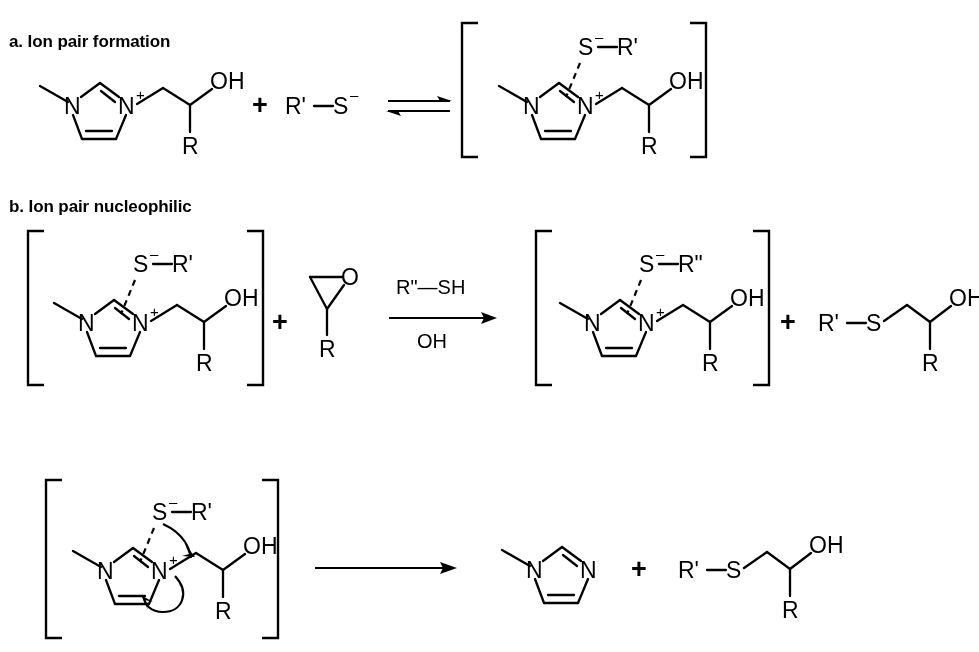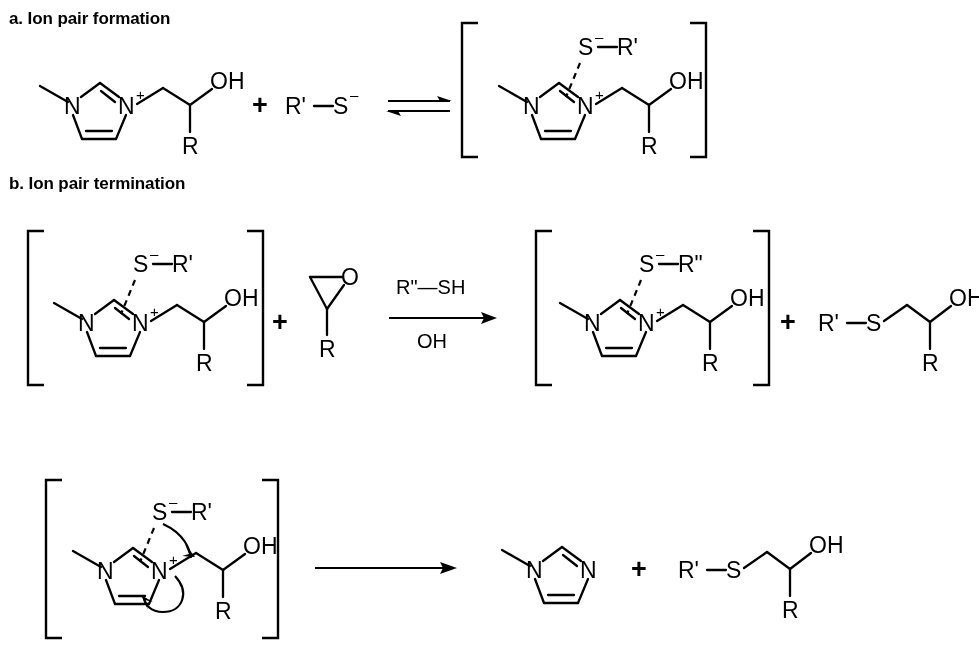--- a/index.html
+++ b/index.html
@@ -23,20 +23,21 @@
     height: 652px;
   }
   .section-heading {
     position: absolute;
     font-family: "Liberation Sans", sans-serif;
     font-weight: bold;
     font-size: 17px;
     letter-spacing: -0.1px;
     color: #000000;
     white-space: nowrap;
+    margin-top: 23px;
   }
   #heading-a { left: 9px;  top: 9px;  }
   #heading-b { left: 9px;  top: 174px; }
   #heading-c { left: 9px;  top: 434px; }
 
   svg { display: block; }
   svg text {
     font-family: "Liberation Sans", sans-serif;
     fill: #000000;
   }
@@ -75,21 +76,21 @@
     fill: none;
   }
   .arrowhead { fill: #000000; stroke: none; }
 </style>
 </head>
 <body>
 
 <div class="scheme-root">
 
   <div class="section-heading" id="heading-a">a. Ion pair formation</div>
-  <div class="section-heading" id="heading-b">b. Ion pair termination</div>
+  <div class="section-heading" id="heading-b">b. Ion pair nucleophilic</div>
 
   <svg width="979" height="155" viewBox="0 0 979 155" style="position:absolute;left:0;top:15px;">
 
     <g>
 
       <line class="bond" x1="40" y1="71" x2="68" y2="87"></line>
 
       <line class="bond" x1="73" y1="100" x2="82" y2="124"></line>
       <line class="bond" x1="82" y1="124" x2="116" y2="124"></line>
       <line class="bond" x1="116" y1="124" x2="126" y2="100"></line>

